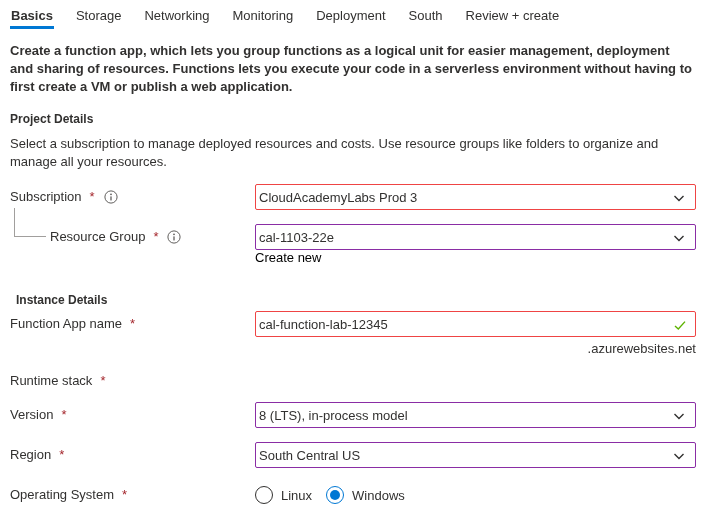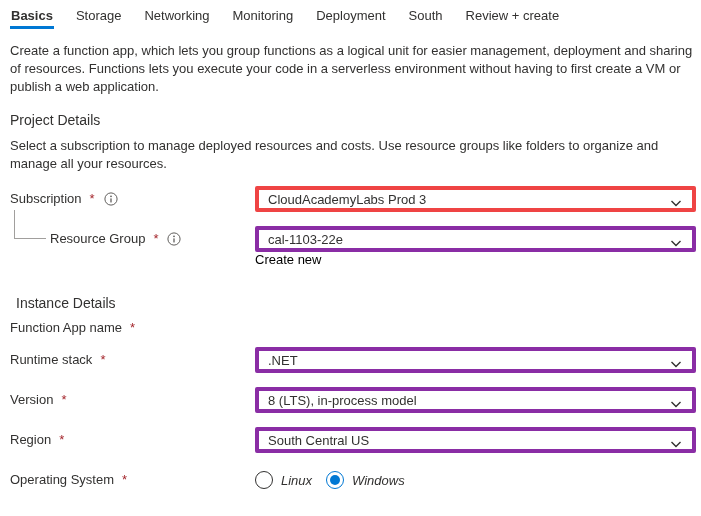--- a/index.html
+++ b/index.html
@@ -12,59 +12,59 @@
     font-size: 13px;
     overflow: hidden;
   }
 
   
   .tabs { display: flex; gap: 21px; padding: 6px 0 0 10px; }
   .tab { padding: 2px 1px 6px; cursor: pointer; white-space: nowrap; }
   .tab.active { font-weight: 700; border-bottom: 3px solid #0078d4; padding-bottom: 3px; }
 
   
-  .intro { margin: 13px 8px 0 10px; line-height: 18px; }
-  .section-heading { font-weight: 400; font-size: 14px; margin: 16px 10px 0; }
+  .intro { margin: 13px 8px 0 10px; line-height: 18px; font-weight: bold; }
+  .section-heading { font-weight: 700; font-size: 12px; margin: 16px 10px 0; }
   .section-desc { margin: 9px 8px 0 10px; line-height: 18px; }
 
   
   .form { margin-top: 13px; }
   .row { display: flex; align-items: flex-start; margin: 0 5px 14px 10px; position: relative; }
   .label-cell { flex: 0 0 245px; display: flex; align-items: center; gap: 6px; padding-top: 5px; }
   .control-cell { flex: 1; min-width: 0; }
 
   .req { color: #a4262c; margin-left: 2px; }
 
   .info-icon { display: inline-flex; width: 14px; height: 14px; margin-left: 3px; cursor: pointer; }
 
   .field {
     position: relative; height: 26px; background: #fff;
-    border: 4px solid #ef4444; border-radius: 2px;
+    border: 1px solid #ef4444; border-radius: 2px;
     display: flex; align-items: center;
-    padding: 0 32px 0 9px; cursor: pointer;
+    padding: 0 32px 0 3px; cursor: pointer;
   }
   .field.dirty { border-color: #8a2da5; }
   .field .value { overflow: hidden; white-space: nowrap; text-overflow: ellipsis; }
   .chevron { position: absolute; right: 9px; top: 6px; pointer-events: none; }
   .check-icon { position: absolute; right: 8px; top: 6px; }
 
   .link { color: #000000; text-decoration: none; display: inline-block; margin-top: 0; cursor: pointer; }
 
   .suffix-line { text-align: right; margin-top: 4px; color: #323130; }
 
   
   .connector {
     position: absolute; left: 4px; top: -16px;
     width: 32px; height: 29px;
     border-left: 1px solid #a19f9d; border-bottom: 1px solid #a19f9d;
   }
   .row-resource-group .label-cell { padding-left: 40px; }
 
   
-  .radio-group { display: flex; align-items: center; gap: 14px; padding-top: 4px; font-style: italic; }
+  .radio-group { display: flex; align-items: center; gap: 14px; padding-top: 4px; }
   .radio-option { display: flex; align-items: center; gap: 8px; cursor: pointer; }
   .radio-circle {
     width: 18px; height: 18px; border-radius: 50%;
     border: 1px solid #323130; background: #fff;
     display: inline-flex; align-items: center; justify-content: center;
   }
   .radio-option.selected .radio-circle { border: 1px solid #0078d4; }
   .radio-option.selected .radio-circle::after {
     content: ""; width: 10px; height: 10px; border-radius: 50%; background: #0078d4;
   }
@@ -139,36 +139,37 @@
     </div>
   </div>
 
   <div class="section-heading" style="margin:28px 10px 4px;padding-left:6px;">Instance Details</div>
 
   <div class="row" style="margin-bottom:12px;">
     <div class="label-cell">
       <span>Function App name</span>
         <span class="req">*</span>
     </div>
+    <div class="control-cell">
+      <div class="field">
+        <span class="value">cal-function-lab-12345</span>
+        <span class="check-icon">
+          <svg width="14" height="14" viewBox="0 0 14 14">
+              <path d="M2 8 L5.3 11 L12 3.6" fill="none" stroke="#5db300" stroke-width="1.4"></path>
+            </svg>
+        </span>
+      </div>
+      <div class="suffix-line">.azurewebsites.net</div>
+    </div>
   </div>
 
   <div class="row">
     <div class="label-cell">
       <span>Runtime stack</span>
         <span class="req">*</span>
-    </div>
-    <div class="control-cell">
-      <div class="field dirty">
-        <span class="value">.NET</span>
-        <span class="chevron">
-          <svg width="14" height="14" viewBox="0 0 14 14">
-              <path d="M2.5 5 L7 9.5 L11.5 5" fill="none" stroke="#323130" stroke-width="1.4"></path>
-            </svg>
-        </span>
-      </div>
     </div>
   </div>
 
   <div class="row">
     <div class="label-cell">
       <span>Version</span>
         <span class="req">*</span>
     </div>
     <div class="control-cell">
       <div class="field dirty">

